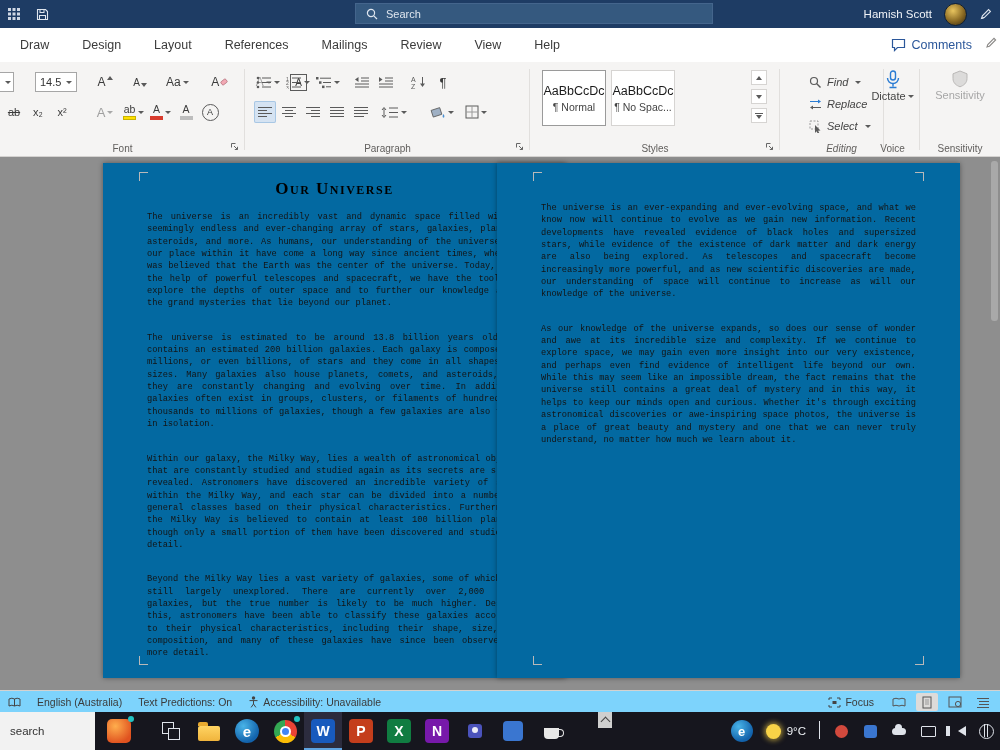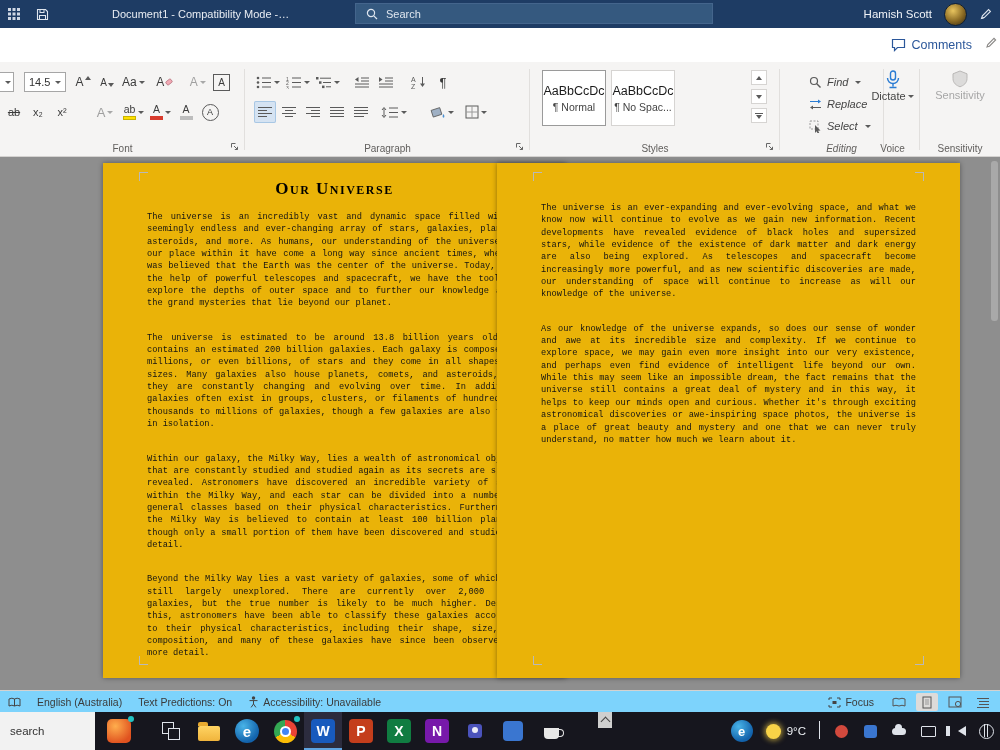--- a/index.html
+++ b/index.html
@@ -66,21 +66,21 @@
   .more-line{width:8px;height:1px;background:#5a5a5a;margin-bottom:1px;}
 
   
   .edit-row{display:flex;align-items:center;gap:5px;height:20px;margin:2px 0 2px 10px;font-size:11px;color:#444;}
   .bigbtn{position:absolute;left:0;right:0;top:8px;display:flex;flex-direction:column;align-items:center;}
   .bigbtn .lbl{font-size:11px;color:#444;display:flex;align-items:center;}
   .bigbtn .lbl.gray{color:#a6a6a6;}
 
   
   #docarea{position:absolute;top:157px;left:0;width:1000px;height:533px;background:#8e8e8e;}
-  .page{position:absolute;top:6px;width:463px;height:515px;background:#eab308;box-shadow:0 0 5px rgba(0,0,0,.4);}
+  .page{position:absolute;top:6px;width:463px;height:515px;background:#0369a1;box-shadow:0 0 5px rgba(0,0,0,.4);}
   #page1{left:103px;}
   #page2{left:497px;}
   .ptext{position:absolute;left:44px;right:44px;top:16px;}
   #page2 .ptext{top:39px;}
   .doc-h1{margin:0;text-align:center;font-family:"Liberation Serif",serif;font-weight:bold;font-size:17px;font-variant:small-caps;letter-spacing:1.5px;color:#000;}
   .doc-h1 + .body-text{margin-top:12px;}
   .body-text{font-size:8.7px;line-height:12.35px;text-align:justify;margin:0 0 22px;color:#141414;font-family:Liberation Mono, monospace;}
   .cm{position:absolute;width:8px;height:8px;}
   .cm-tl{top:9px;left:36px;border-top:1px solid #b9b9b9;border-left:1px solid #b9b9b9;}
   .cm-tr{top:9px;right:36px;border-top:1px solid #b9b9b9;border-right:1px solid #b9b9b9;}
@@ -159,21 +159,20 @@
         </svg>
     </span>
     <span>
       <svg width="13" height="13">
           <path d="M1.5 1.5 h8 l2 2 v8 h-10 z" fill="none" stroke="#dfe6ef" stroke-width="1.1"></path>
           <rect x="3.5" y="7.5" width="6" height="4" fill="none" stroke="#dfe6ef"></rect>
           <rect x="4" y="1.5" width="4" height="3" fill="none" stroke="#dfe6ef"></rect>
         </svg>
     </span>
   </div>
-  <div class="doc-title">Document1 - Compatibility Mode -…</div>
   <div class="tb-search">
     <span>
       <svg width="12" height="12">
           <circle cx="5" cy="5" r="3.6" fill="none" stroke="#dfe6ef" stroke-width="1.2"></circle>
           <path d="M7.8 7.8 L11 11" stroke="#dfe6ef" stroke-width="1.2"></path>
         </svg>
     </span>
     <span>Search</span>
   </div>
   <div class="tb-right">
@@ -182,39 +181,49 @@
     <span>
       <svg width="13" height="13">
           <path d="M2.5 10.5 L3.4 7.8 L9.6 1.6 L11.4 3.4 L5.2 9.6 z" fill="none" stroke="#dfe6ef" stroke-width="1.1"></path>
           <path d="M2.5 10.5 l2.7-.9" stroke="#dfe6ef"></path>
         </svg>
     </span>
   </div>
 </div>
 
 <div id="tabrow">
+  <div class="tabs">
+    <span class="tab">Draw</span>
+    <span class="tab">Design</span>
+    <span class="tab">Layout</span>
+    <span class="tab">References</span>
+    <span class="tab">Mailings</span>
+    <span class="tab">Review</span>
+    <span class="tab">View</span>
+    <span class="tab">Help</span>
+  </div>
   <div class="comments-btn">
     <span>
       <svg width="15" height="14">
           <path d="M1.5 1.5 h12 v8 h-7 l-3 3 v-3 h-2 z" fill="none" stroke="#2b579a" stroke-width="1.2"></path>
         </svg>
     </span>
     <span>Comments</span>
   </div>
   <span class="rib-pencil">
     <svg width="14" height="14">
         <path d="M3 11 L3.8 8.6 L10 2.4 L11.6 4 L5.4 10.2 z" fill="none" stroke="#8a8886" stroke-width="1.1"></path>
       </svg>
   </span>
 </div>
 
 <div id="ribbon">
 
   <div class="rgroup" style="left:0;width:245px;">
-    <div class="rrow r1" style="left:0;">
+    <div class="rrow r1" style="left:0;gap:11px;">
       <div class="combo combo-cut">
           <span class="crt"></span>
         </div>
       <div class="combo size-combo">
         <span>14.5</span>
           <span class="crt"></span>
       </div>
       <span class="rbtn" style="margin-left:6px;">
           <span class="gl">A</span>
           <span class="tri-up"></span>

